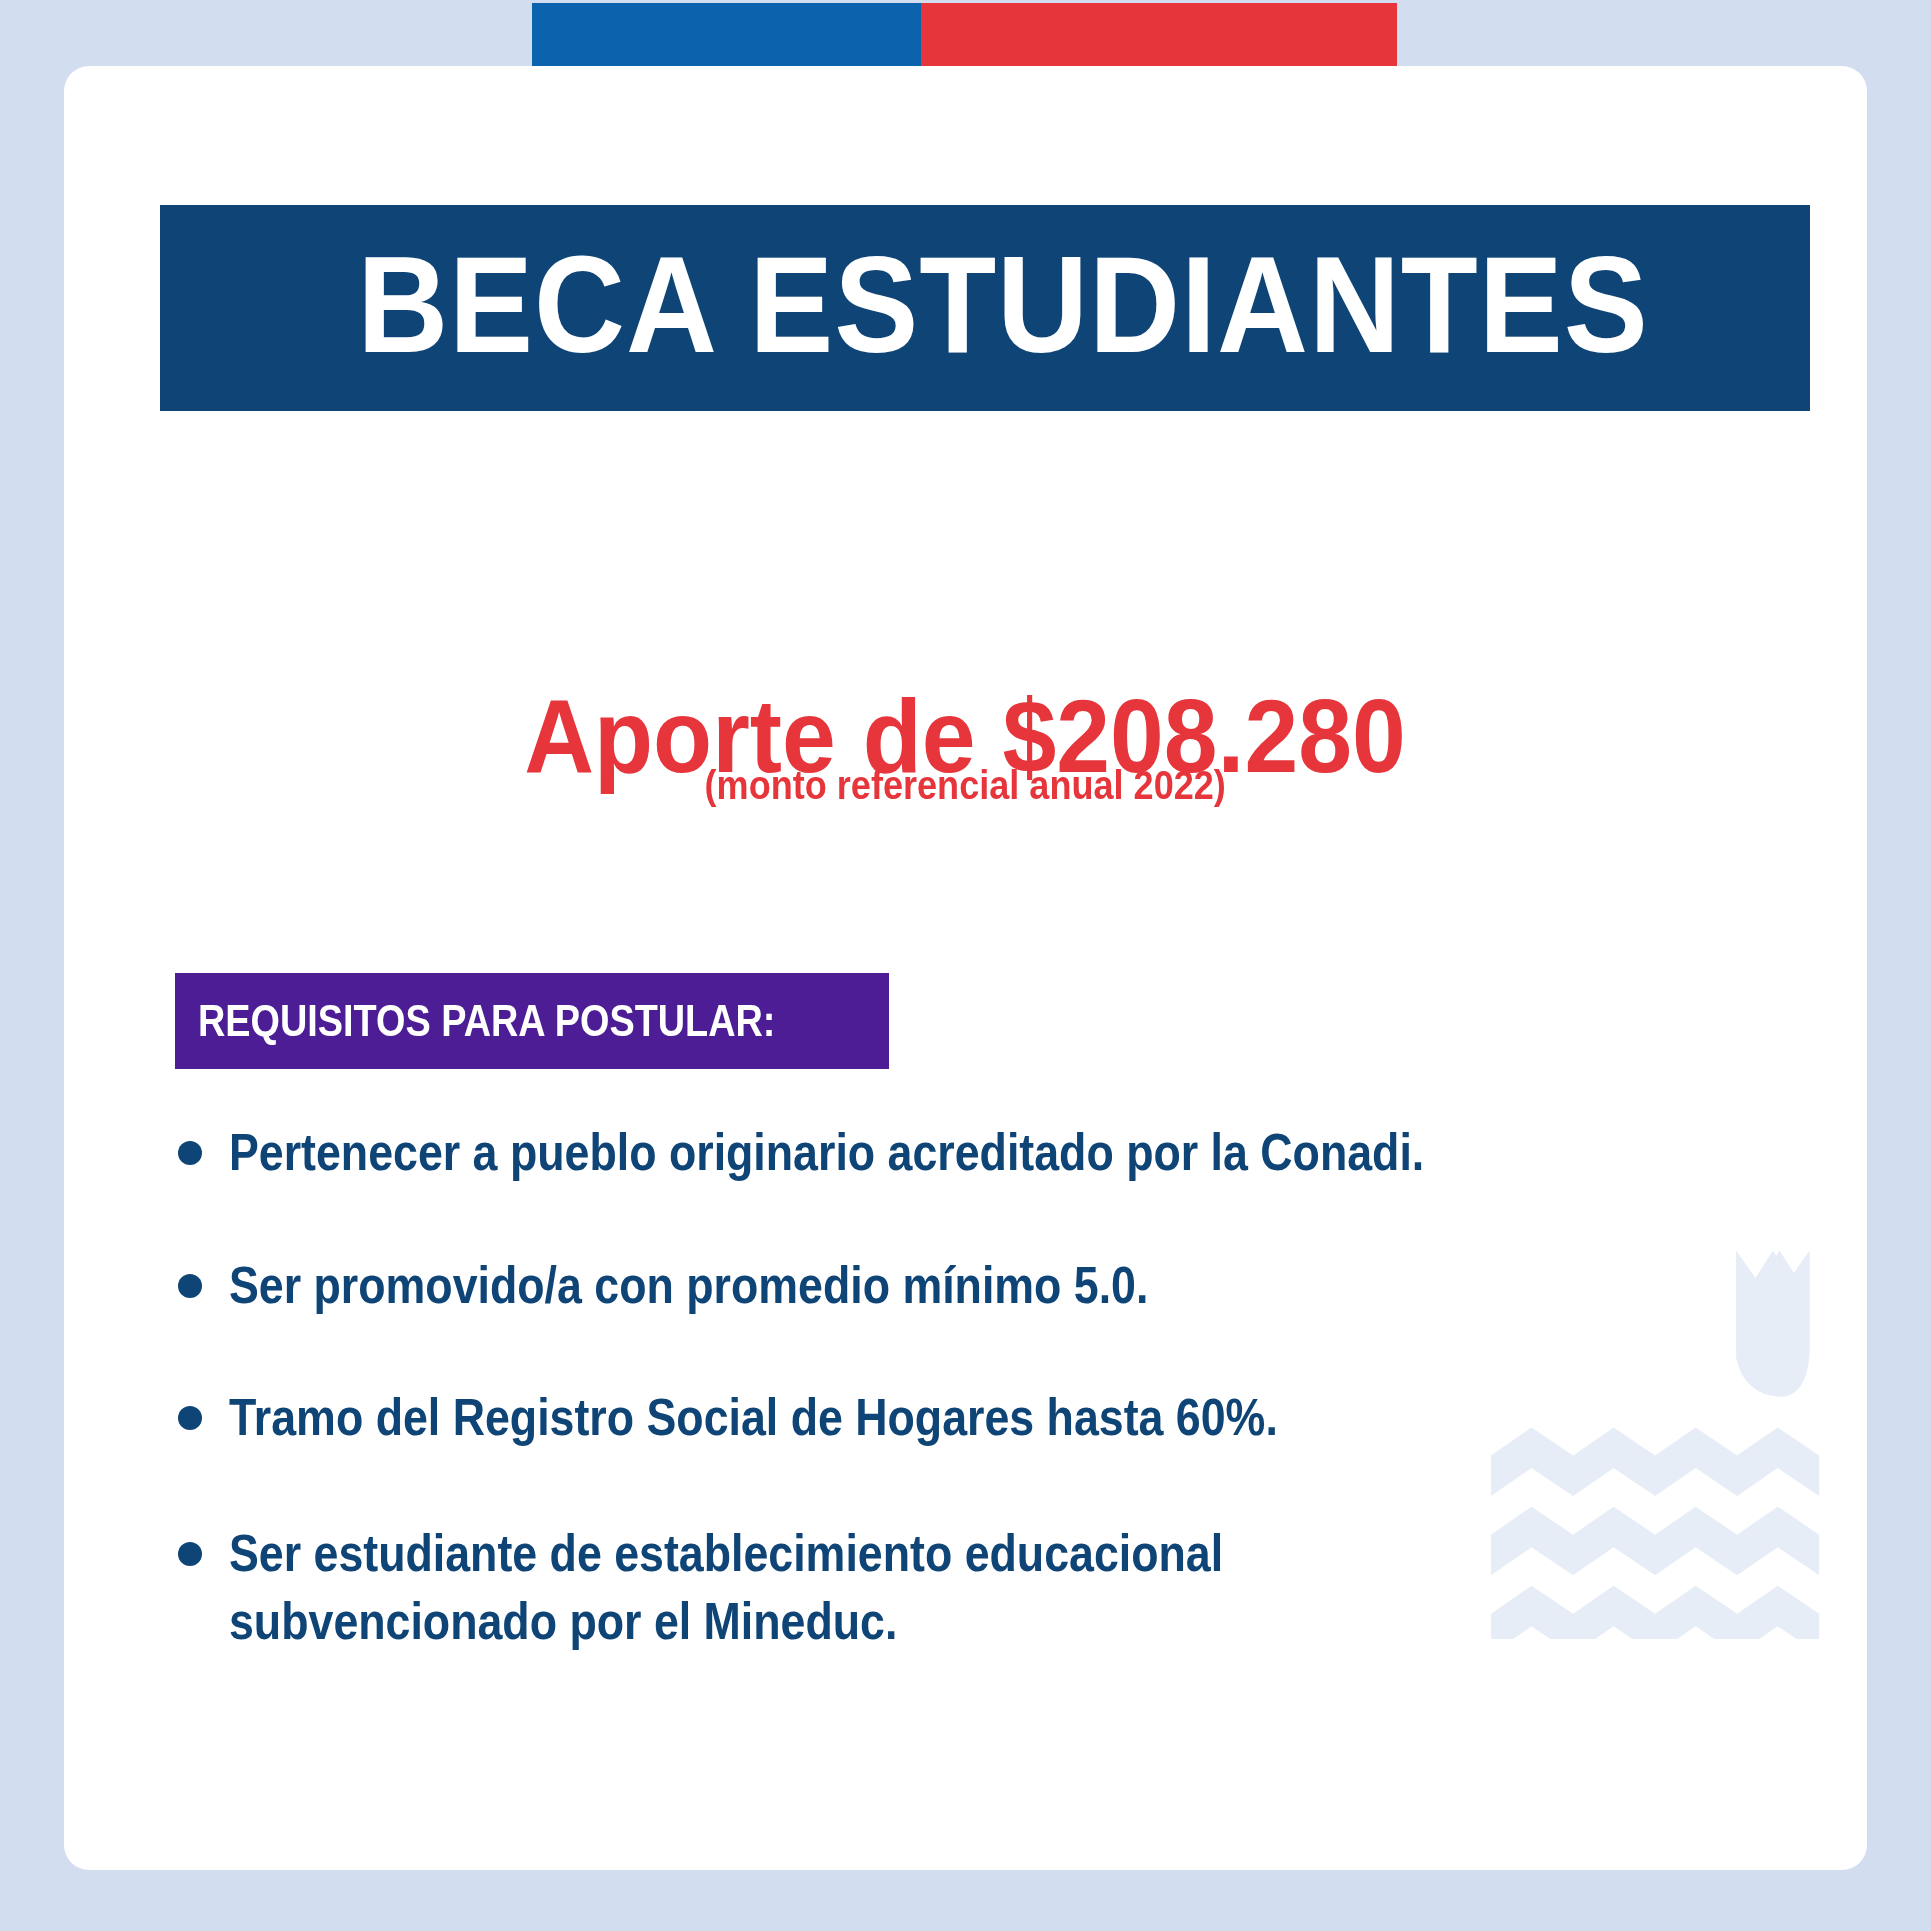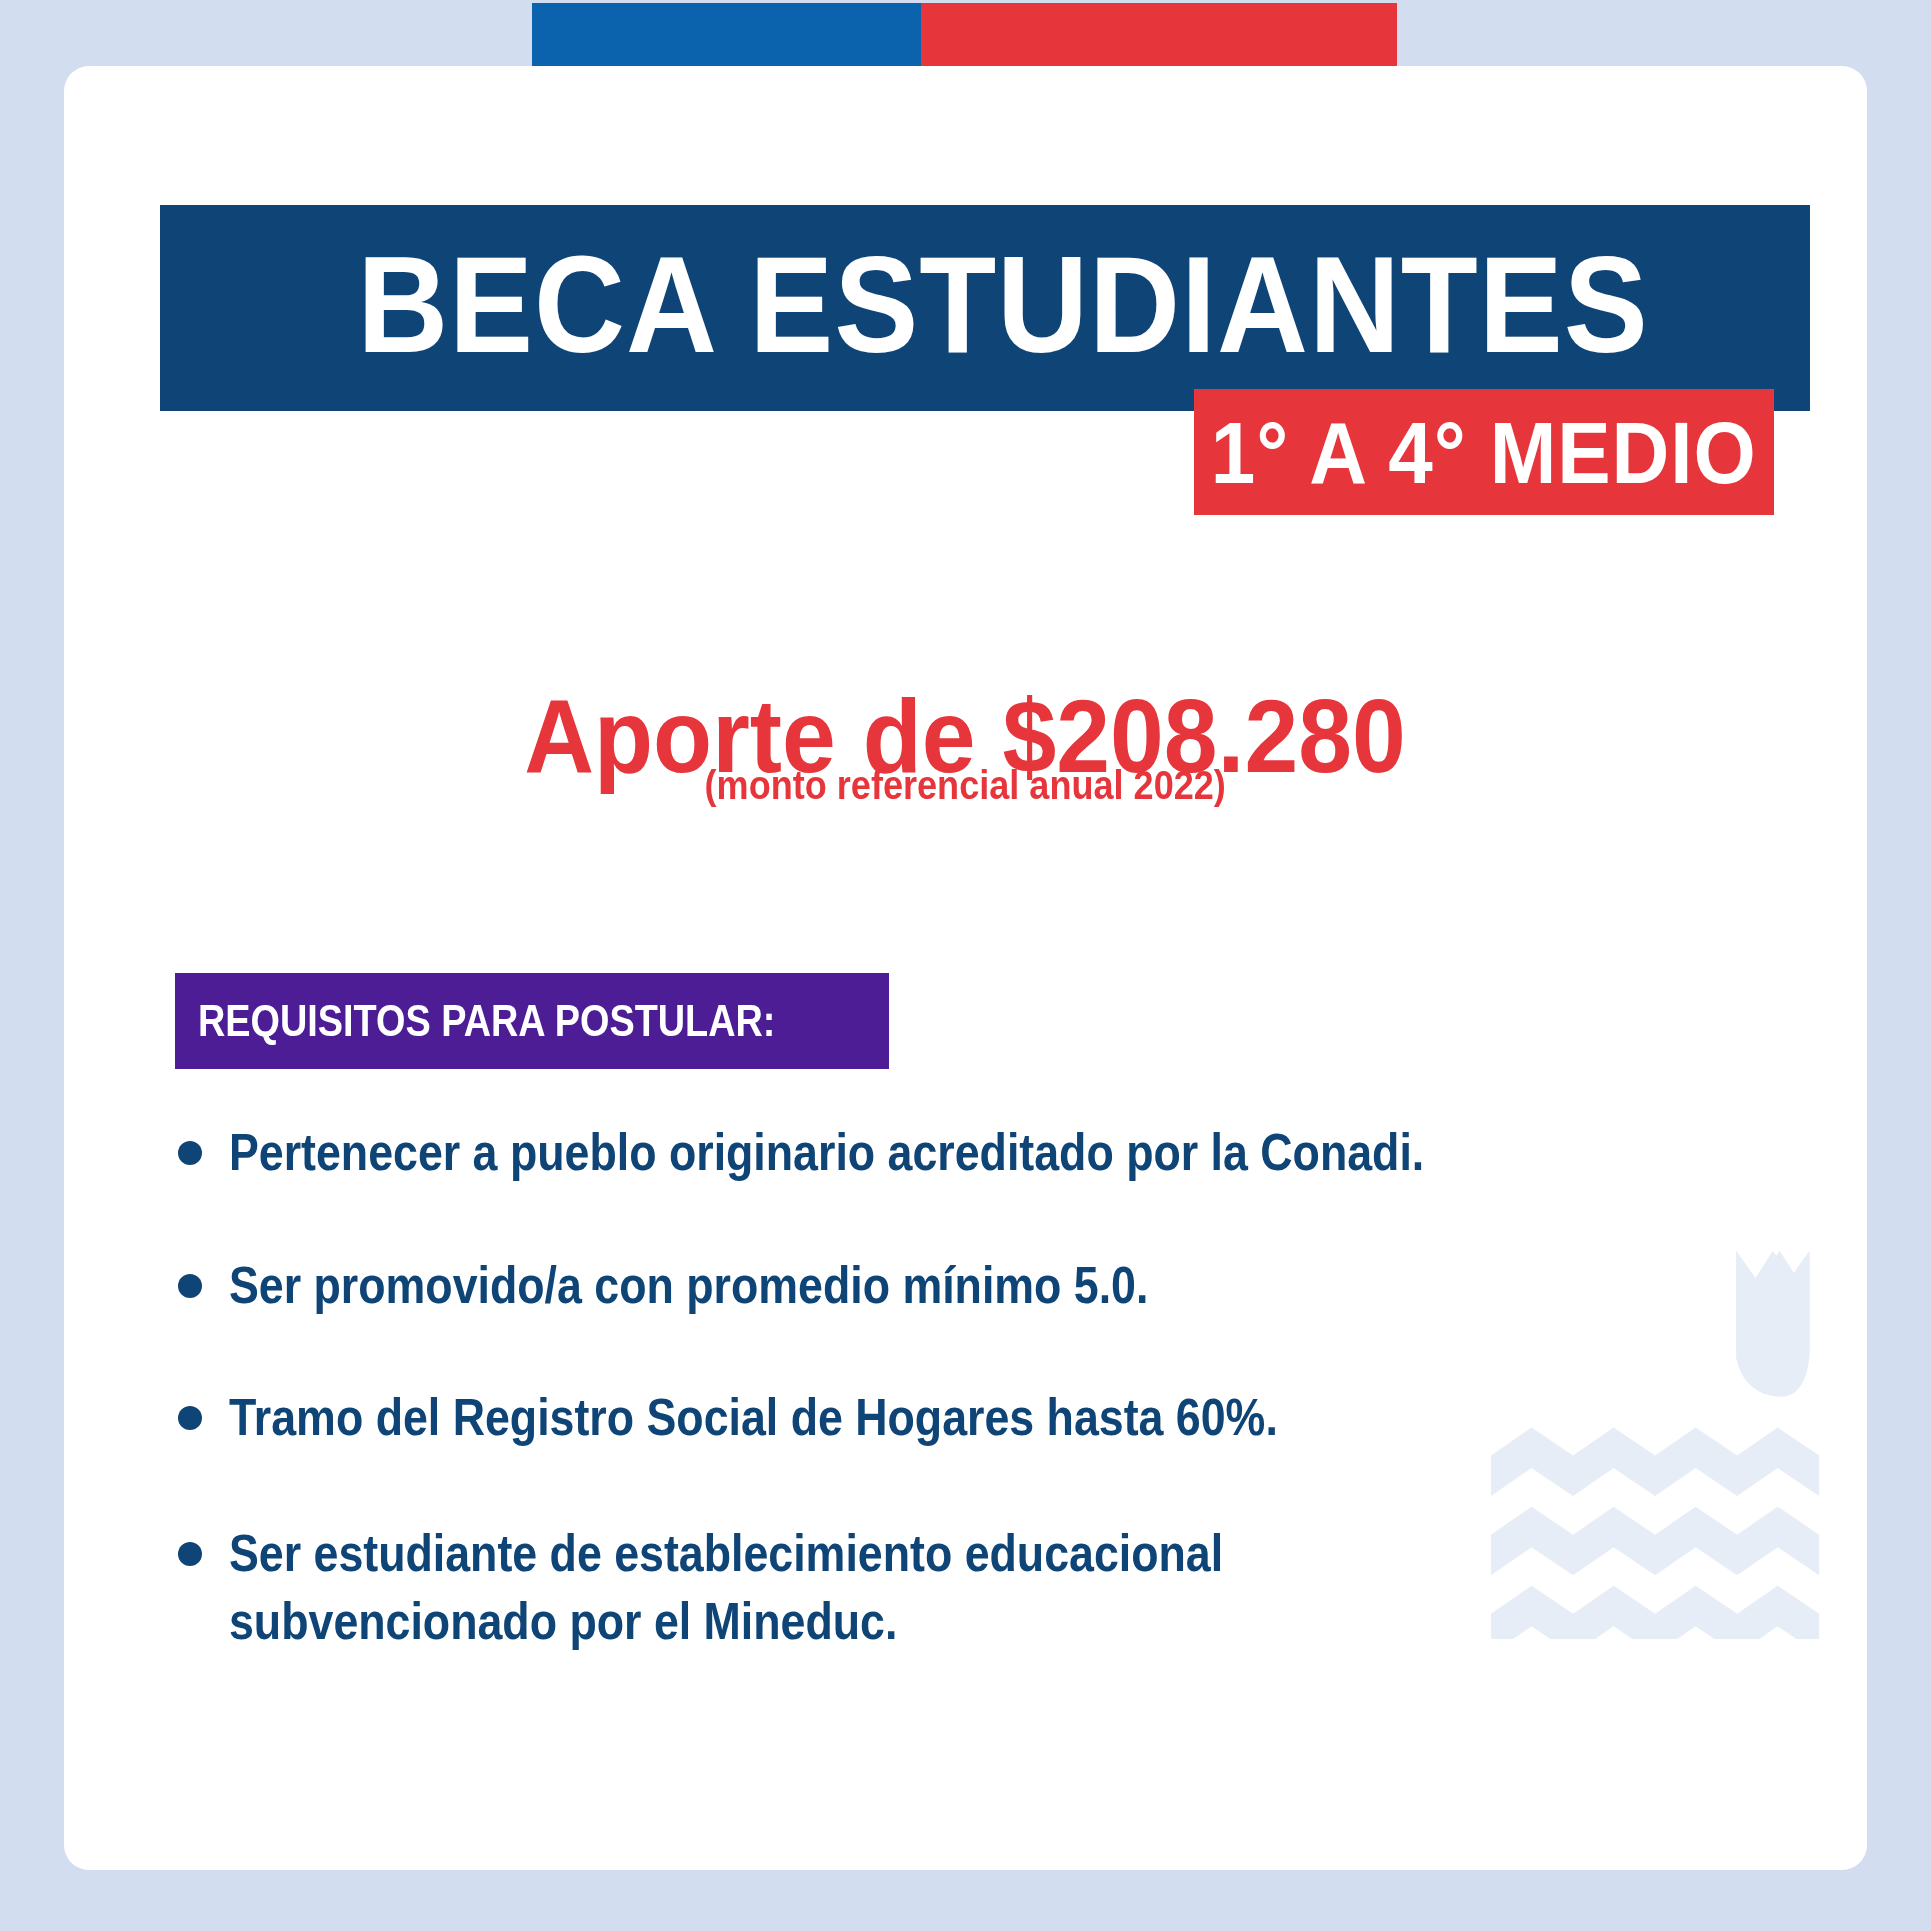--- a/index.html
+++ b/index.html
@@ -95,23 +95,20 @@
 
 <div class="stripe stripe-blue"></div>
 <div class="stripe stripe-red"></div>
 
 <div class="card">
 
   <div class="banner">
     <div class="banner-title">BECA ESTUDIANTES</div>
   </div>
 
-  <div class="grade-badge">
-    <div class="grade-text">1° A 4° MEDIO</div>
-  </div>
 
   <div class="amount">
     <span>Aporte de $208.280</span>
   </div>
   <div class="amount-note">
     <span>(monto referencial anual 2022)</span>
   </div>
 
   <div class="req-label">
     <div class="req-label-text">REQUISITOS PARA POSTULAR:</div>

